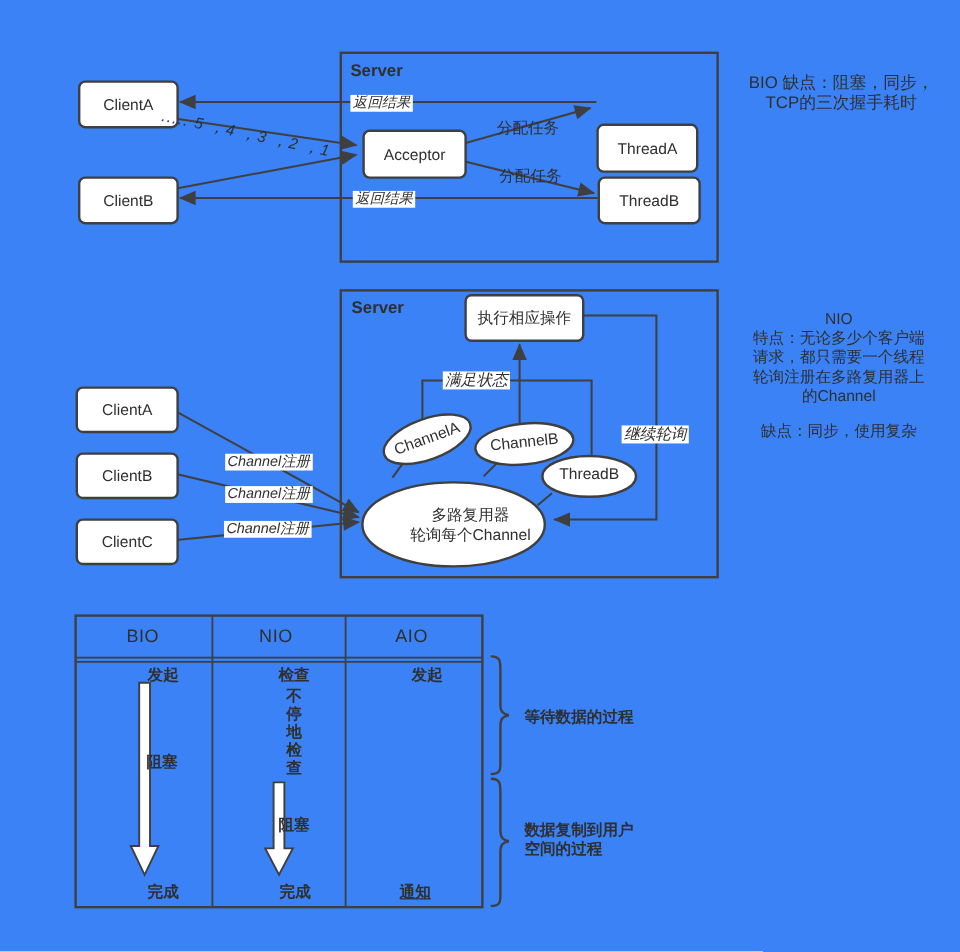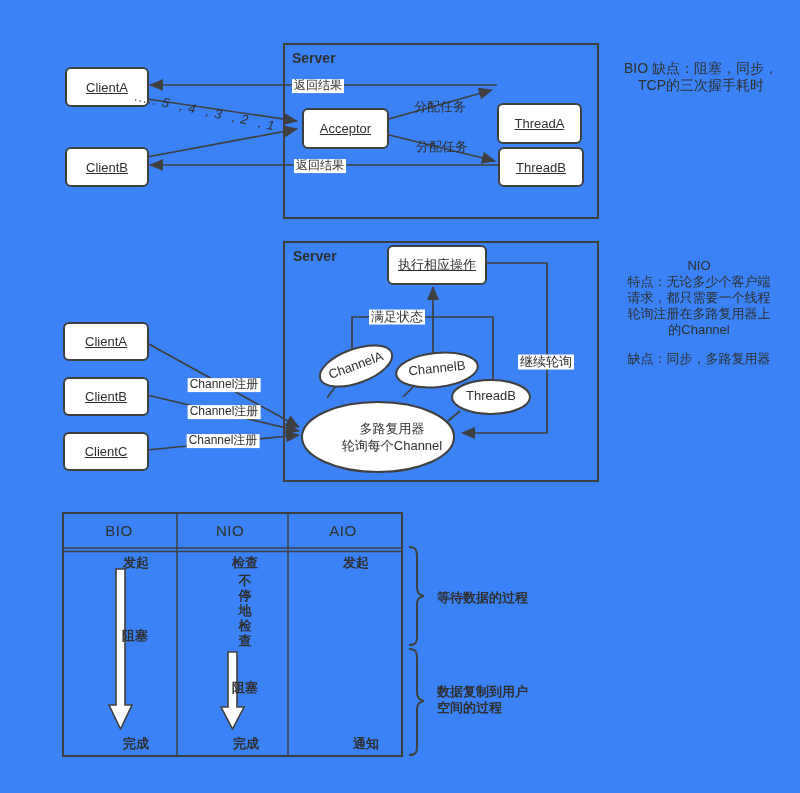--- a/index.html
+++ b/index.html
@@ -3,29 +3,29 @@
 <meta charset="utf-8">
 <style>
   html,body{margin:0;padding:0;background:#fff;}
   #stage{
     position:relative;width:800px;height:793px;background:#3b82f6;overflow:hidden;
     font-family:"Liberation Sans","DejaVu Sans",sans-serif;color:#2f2f2f;
   }
   #lines{position:absolute;left:0;top:0;z-index:1;}
   .box{
     position:absolute;z-index:2;border:2px solid #3f3f3f;border-radius:6px;background:#fff;
-    display:flex;align-items:center;justify-content:center;font-size:13px;white-space:nowrap;text-decoration:underline;
+    display:flex;align-items:center;justify-content:center;font-size:13px;white-space:nowrap;
   }
   .frame{position:absolute;z-index:2;border:2px solid #3f3f3f;background:transparent;}
   .frame-label{position:absolute;z-index:3;font-weight:700;font-size:14px;white-space:nowrap;}
   .lbl{
     position:absolute;z-index:4;transform:translate(-50%,-50%);
     font-size:12px;white-space:nowrap;line-height:1.15;
   }
-  .bg{background:#ffffff;padding:0 2px;}
+  .bg{background:#ffffff;padding:0 2px;font-style:italic;}
   .bold{font-weight:700;margin-left:13px;}
   .f13{font-size:13px;}
   .f15{font-size:15px;letter-spacing:.5px;}
   .note{position:absolute;z-index:4;text-align:center;font-weight:400;white-space:nowrap;}
   .block-left{position:absolute;z-index:4;font-weight:700;font-size:13px;white-space:nowrap;line-height:16px;}
   .seq{font-style:italic;font-size:13px;letter-spacing:1px;transform:translate(-50%,-50%) rotate(12deg);}
   .rotA{transform:translate(-50%,-50%) rotate(-20deg);}
   .rotB{transform:translate(-50%,-50%) rotate(-6deg);}
 </style>
 </head>
@@ -131,42 +131,42 @@
     <div>轮询每个Channel</div>
   </div>
 
   <div class="note" style="left:603px;top:258px;width:192px;font-size:13px;line-height:16px;">
     <div>NIO</div>
     <div>特点：无论多少个客户端</div>
     <div>请求，都只需要一个线程</div>
     <div>轮询注册在多路复用器上</div>
     <div>的Channel</div>
     <div style="height:13px;"></div>
-    <div>缺点：同步，多路复用器</div>
+    <div>缺点：同步，使用复杂</div>
   </div>
 
   <div class="lbl f15" style="left:119px;top:531px;">BIO</div>
   <div class="lbl f15" style="left:230px;top:531px;">NIO</div>
   <div class="lbl f15" style="left:343px;top:531px;">AIO</div>
 
   <div class="lbl f13 bold" style="left:123px;top:563px;">发起</div>
   <div class="lbl f13 bold" style="left:122px;top:636px;">阻塞</div>
   <div class="lbl f13 bold" style="left:123px;top:744px;">完成</div>
 
   <div class="lbl f13 bold" style="left:232px;top:563px;">检查</div>
   <div class="lbl f13 bold" style="left:232px;top:581px;">不</div>
   <div class="lbl f13 bold" style="left:232px;top:596px;">停</div>
   <div class="lbl f13 bold" style="left:232px;top:611px;">地</div>
   <div class="lbl f13 bold" style="left:232px;top:626px;">检</div>
   <div class="lbl f13 bold" style="left:232px;top:641px;">查</div>
   <div class="lbl f13 bold" style="left:232px;top:688px;">阻塞</div>
   <div class="lbl f13 bold" style="left:233px;top:744px;">完成</div>
 
   <div class="lbl f13 bold" style="left:343px;top:563px;">发起</div>
-  <div class="lbl f13 bold" style="left:353px;top:744px;">通知</div>
+  <div class="lbl f13 bold" style="left:333px;top:744px;text-decoration:underline;">通知</div>
 
   <div class="block-left" style="left:437px;top:590px;">等待数据的过程</div>
   <div class="block-left" style="left:437px;top:684px;">
     <div>数据复制到用户</div>
     <div>空间的过程</div>
   </div>
 
 </div>
 
 </body></html>

